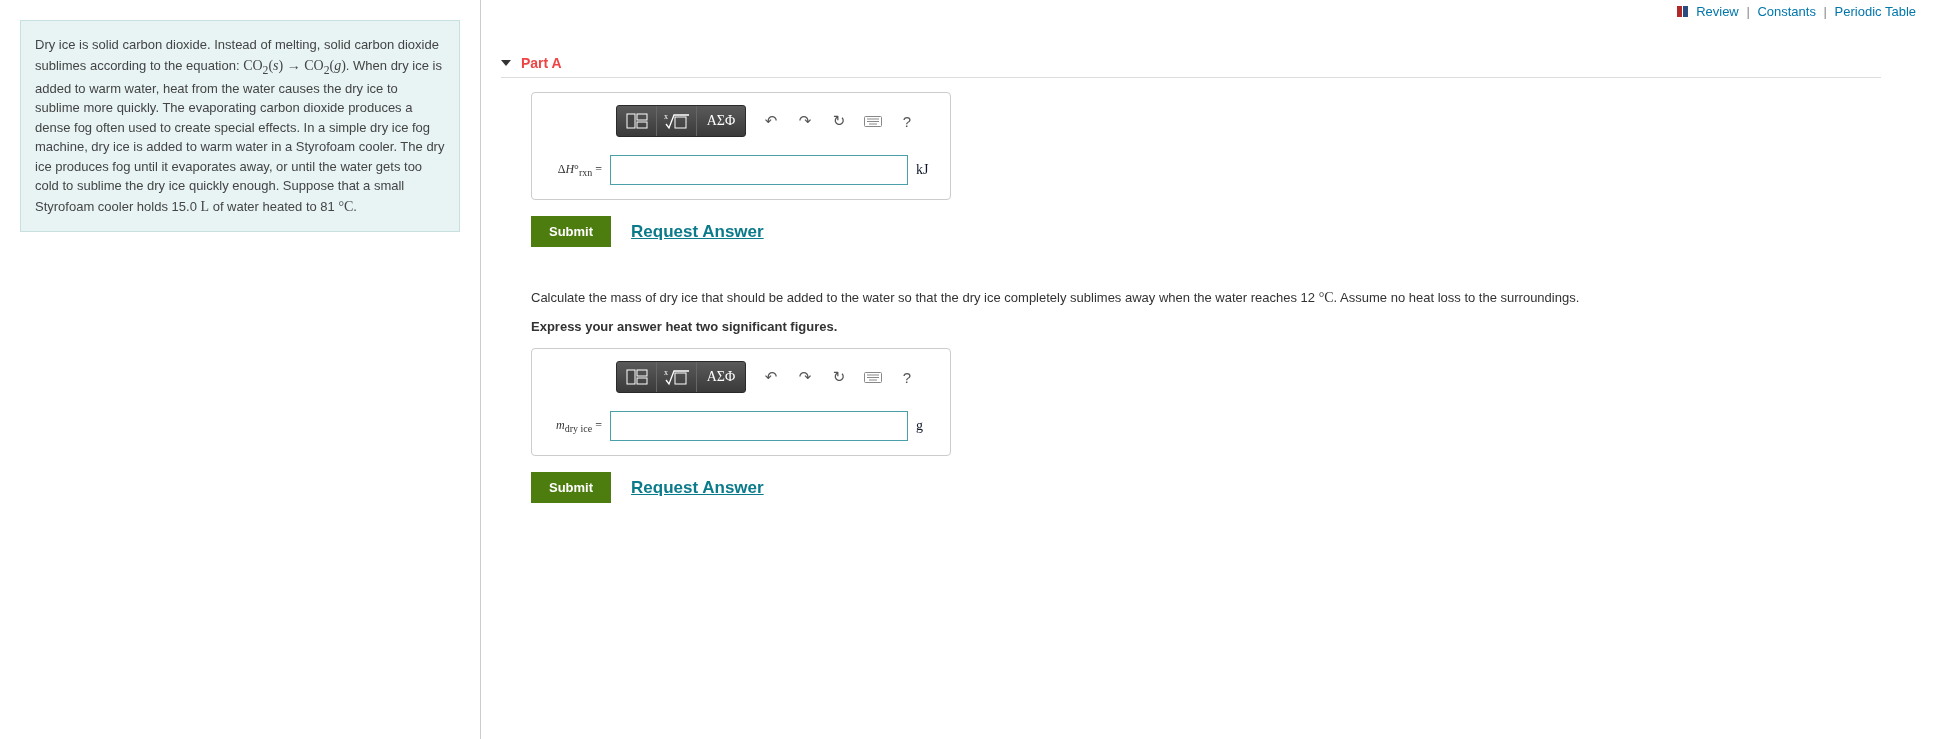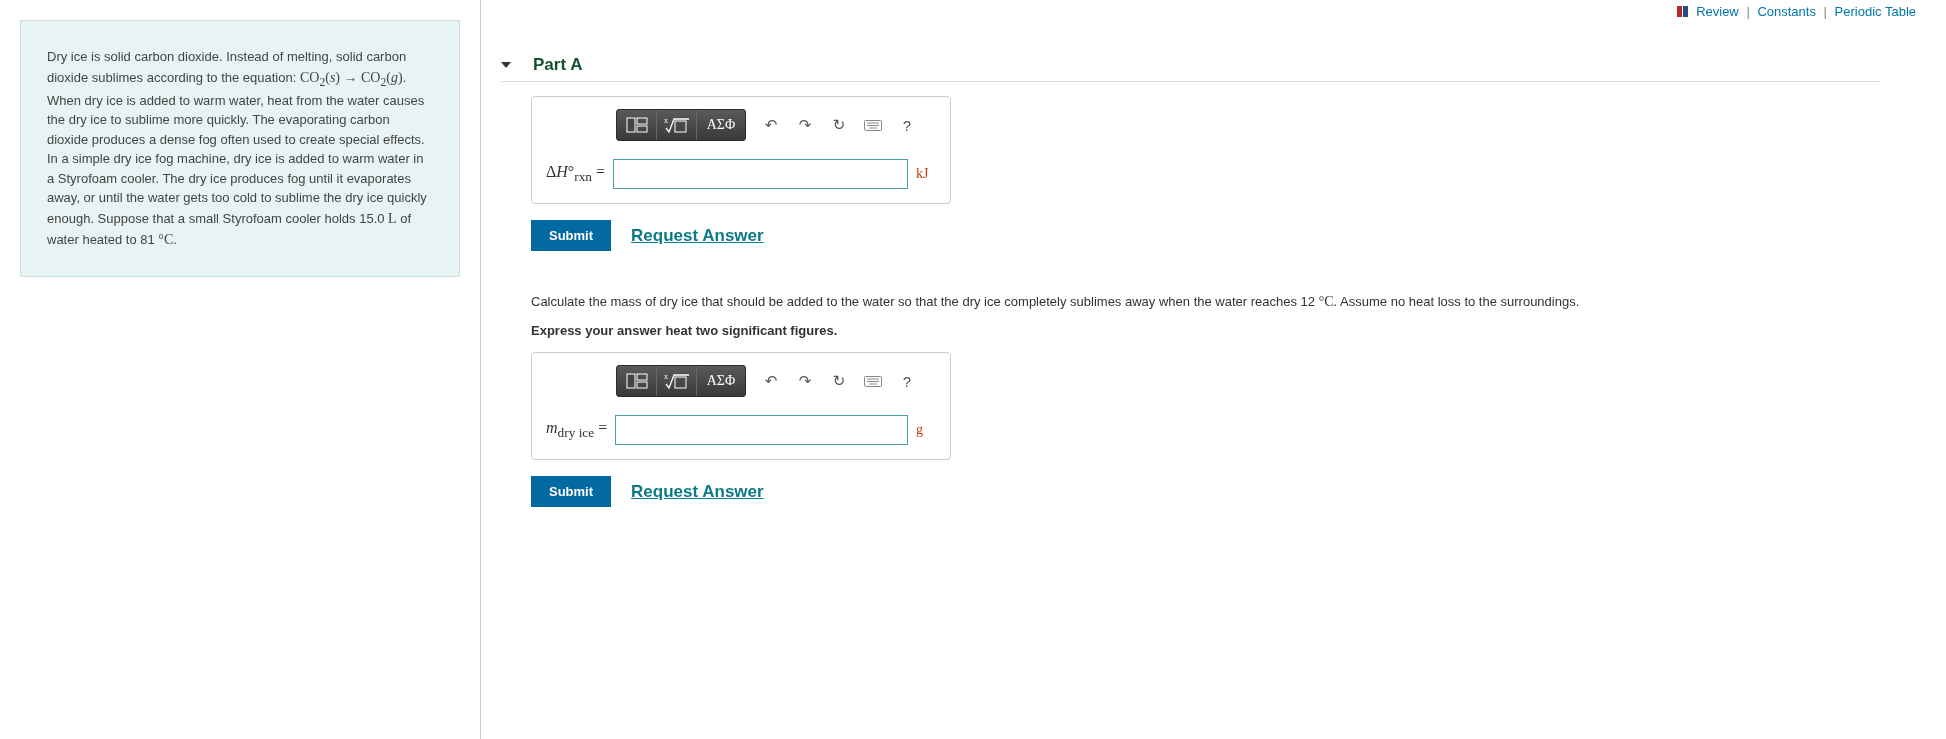--- a/index.html
+++ b/index.html
@@ -2,56 +2,56 @@
 <html><head>
 <meta charset="utf-8">
 <style>
   * { box-sizing: border-box; margin: 0; padding: 0; }
   body { font-family: Arial, Helvetica, sans-serif; font-size: 13px; color: #333; background: #fff; }
   .container { display: flex; width: 1946px; }
   .left-panel { width: 480px; padding: 20px; }
   .divider { width: 1px; background: #ccc; min-height: 739px; }
   .right-panel { flex: 1; padding: 0 20px 20px 20px; position: relative; }
   
-  .intro-box { background: #e8f4f4; border: 1px solid #c8e0e0; padding: 26px; color: #444; line-height: 1.5; font-size: 13px; }
+  .intro-box { background: #e8f4f4; border: 1px solid #c8e0e0; padding: 14px; color: #444; line-height: 1.5; font-size: 13px; }
   .chem { font-family: "Times New Roman", serif; font-size: 14px; }
   
   .top-links { position: absolute; top: 4px; right: 30px; font-size: 13px; }
   .top-links a { color: #0077aa; text-decoration: none; }
   .top-links span.sep { color: #888; margin: 0 4px; }
   .book-icon { display:inline-block; vertical-align:middle; margin-right:4px; }
   .book-icon span { display:inline-block; width:5px; height:11px; margin-right:1px; }
   .b1 { background:#b02a2a; }
   .b2 { background:#2a4a80; }
   
   .part-section { margin-top: 55px; }
   .part-header { display: flex; align-items: center; gap: 10px; border-bottom: 1px solid #ddd; padding-bottom: 6px; margin-bottom: 14px; max-width: 1380px; }
   .caret { width:0; height:0; border-left:5px solid transparent; border-right:5px solid transparent; border-top:6px solid #333; }
-  .part-title { font-weight: bold; color: #14532d; font-size: 17px; margin-left: 12px; }
+  .part-title { font-weight: bold; color: #ef4444; font-size: 14px; }
   
   .part-body { padding-left: 30px; max-width: 1380px; }
   .prompt { color: #333; line-height: 1.6; margin-bottom: 10px; font-size: 13px; }
   .instruct { font-weight: bold; color: #333; margin-bottom: 14px; font-size: 13px; }
   
   .answer-box { border: 1px solid #ccc; border-radius: 4px; padding: 12px 14px 14px 14px; width: 420px; background: #fff; }
   
   .toolbar { display:flex; align-items:center; gap:0; margin-bottom:18px; margin-left:70px; }
   .tb-group-dark { display:flex; background: linear-gradient(#5a5a5a,#3a3a3a); border:1px solid #2a2a2a; border-radius:3px; overflow:hidden; }
   .tb-btn-dark { width:40px; height:30px; display:flex; align-items:center; justify-content:center; border-right:1px solid #666; color:#fff; font-family:"Times New Roman",serif; font-size:14px; cursor:pointer; }
   .tb-btn-dark:last-child { border-right:none;text-align:center; }
   .tb-group-light { display:flex; margin-left:8px; }
   .tb-btn-light { width:34px; height:30px; display:flex; align-items:center; justify-content:center; color:#555; cursor:pointer; font-size:15px; }
   
   .input-row { display:flex; align-items:center; gap:8px; }
-  .input-label { font-family:"Times New Roman",serif; font-size:16px; color:#333; min-width:56px; text-align:right; }
+  .input-label { font-family:"Times New Roman",serif; font-size:12px; color:#333; min-width:56px; text-align:right; }
   .answer-input { flex:1; height:30px; border:1px solid #4aa0a8; padding:4px 6px; font-size:14px; outline:none; }
-  .unit-label { font-family:"Times New Roman",serif; font-size:14px; color:#c2410c; min-width:20px; }
+  .unit-label { font-family:"Times New Roman",serif; font-size:14px; color:#0f172a; min-width:20px; }
   
   .action-row { display:flex; align-items:center; gap:20px; margin-top:16px; }
-  .submit-btn { background:#0369a1; color:#fff; border:none; padding:8px 18px; font-size:13px; font-weight:bold; cursor:pointer; }
+  .submit-btn { background:#4d7c0f; color:#fff; border:none; padding:8px 18px; font-size:13px; font-weight:bold; cursor:pointer; }
   .request-link { color:#0b7a8a; font-weight:bold; text-decoration:underline; font-size:17px; }
   .template-icon svg { display:block; }
 </style>
 </head>
 <body>
 
 <div class="container">
   <div class="left-panel">
     <div class="intro-box">
       <span>Dry ice is solid carbon dioxide. Instead of melting, solid carbon dioxide sublimes according to the equation: <span class="chem">CO<sub>2</sub>(<i>s</i>) → CO<sub>2</sub>(<i>g</i>)</span>. When dry ice is added to warm water, heat from the water causes the dry ice to sublime more quickly. The evaporating carbon dioxide produces a dense fog often used to create special effects. In a simple dry ice fog machine, dry ice is added to warm water in a Styrofoam cooler. The dry ice produces fog until it evaporates away, or until the water gets too cold to sublime the dry ice quickly enough. Suppose that a small Styrofoam cooler holds 15.0 <span class="chem">L</span> of water heated to 81 <span class="chem">°C</span>.</span>

